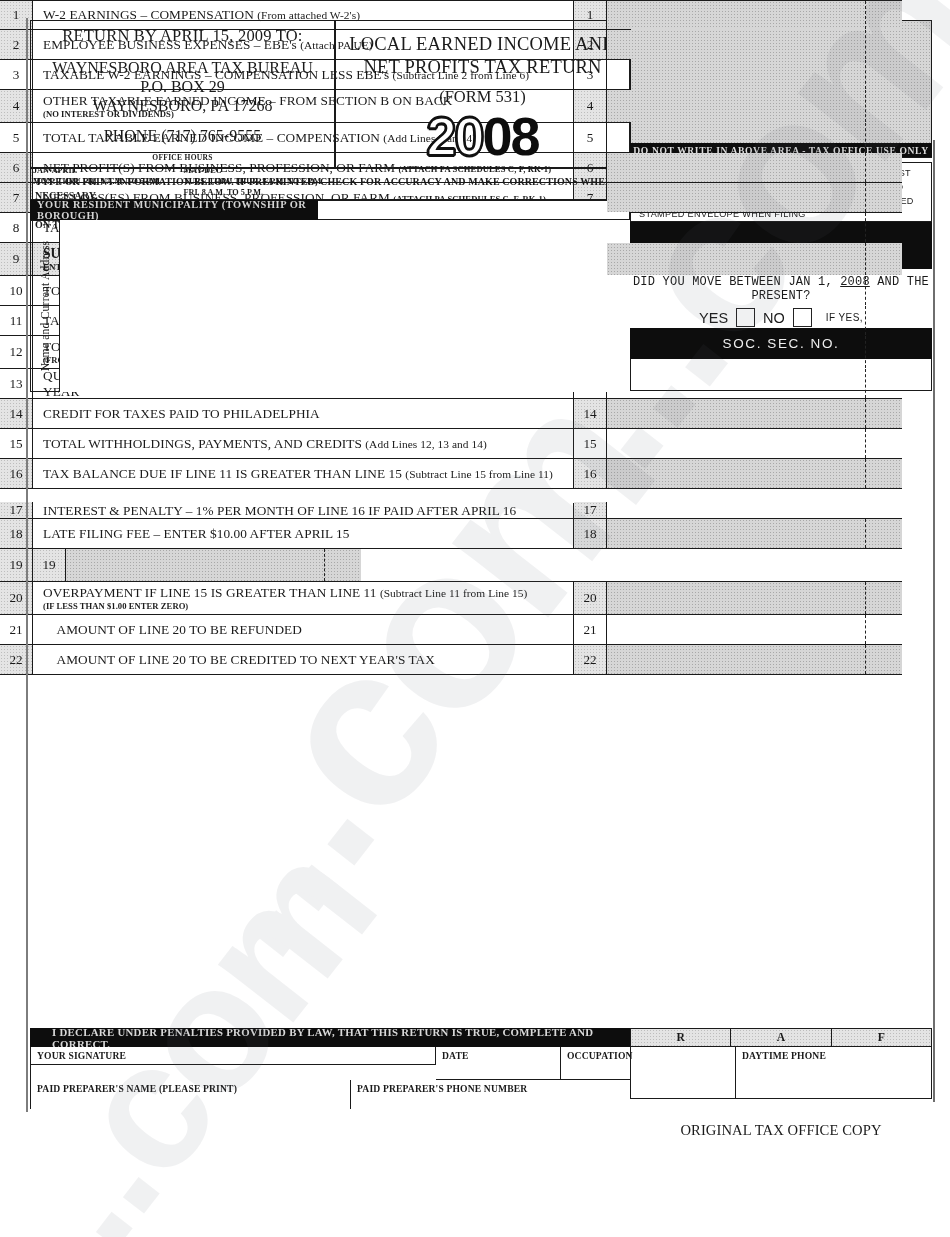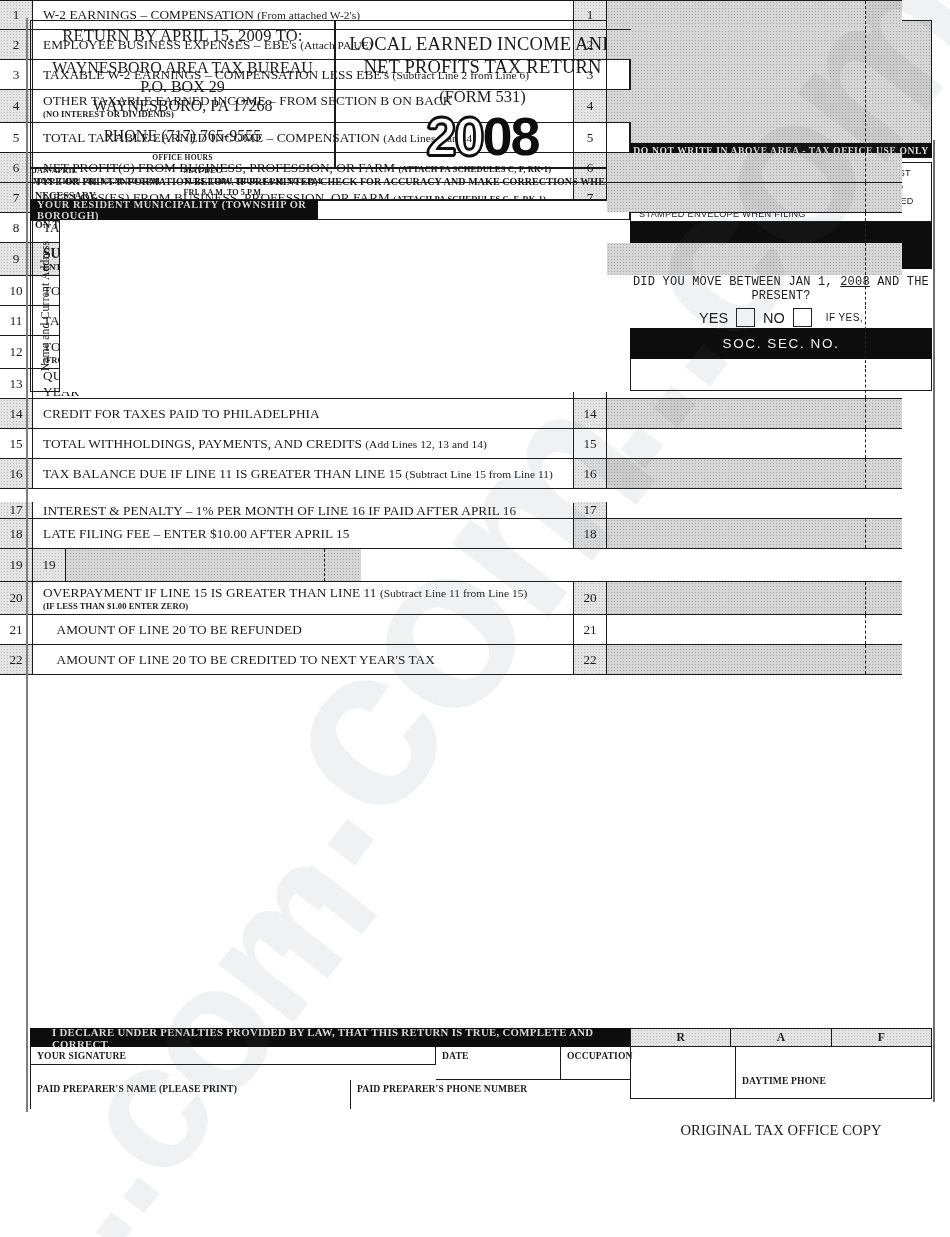--- a/index.html
+++ b/index.html
@@ -318,21 +318,21 @@
     border-right: 1.2px solid #1a1a1a;
     display: flex; align-items: center; justify-content: center;
     font-size: 11.6px; font-weight: bold;
   }
   .raf-cell:last-child { border-right: none; }
   #raf-body { left: 630px; top: 1047px; width: 302px; height: 52px; }
   #raf-left { left: 0; top: 0; width: 105px; height: 52px; border-right: 1.2px solid #1a1a1a; box-sizing: border-box; }
   #raf-right {
     left: 105px; top: 0; width: 197px; height: 52px;
     box-sizing: border-box; padding: 3px 0 0 6px;
-    font-size: 9.6px; font-weight: bold; letter-spacing: .15px; margin-top: 25px;
+    font-size: 9.6px; font-weight: bold; letter-spacing: .15px;
   }
 
   
   #footer {
     left: 630px; top: 1122px; width: 302px;
     font-size: 14.6px;
     letter-spacing: .1px;
     text-align: center;
   }
 

